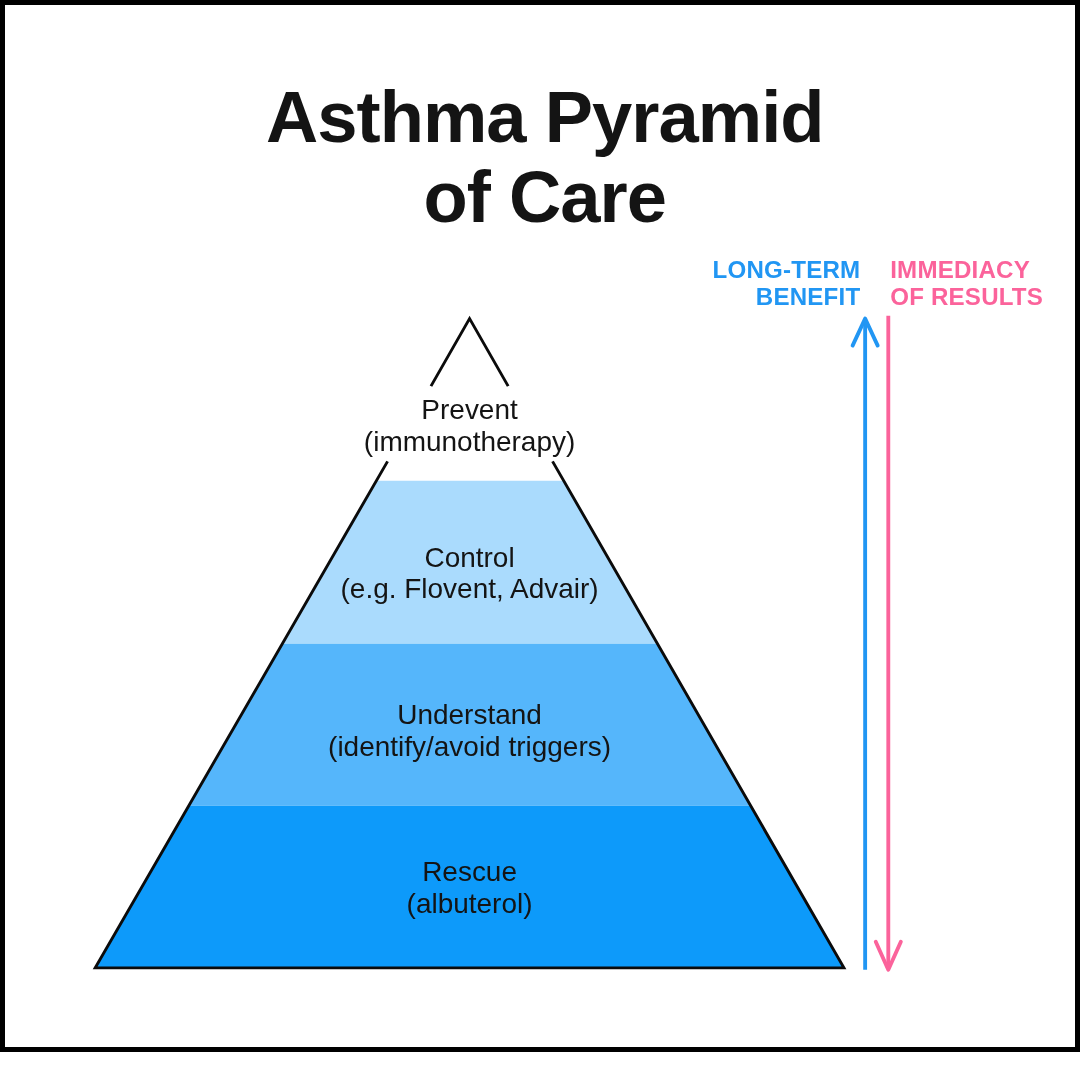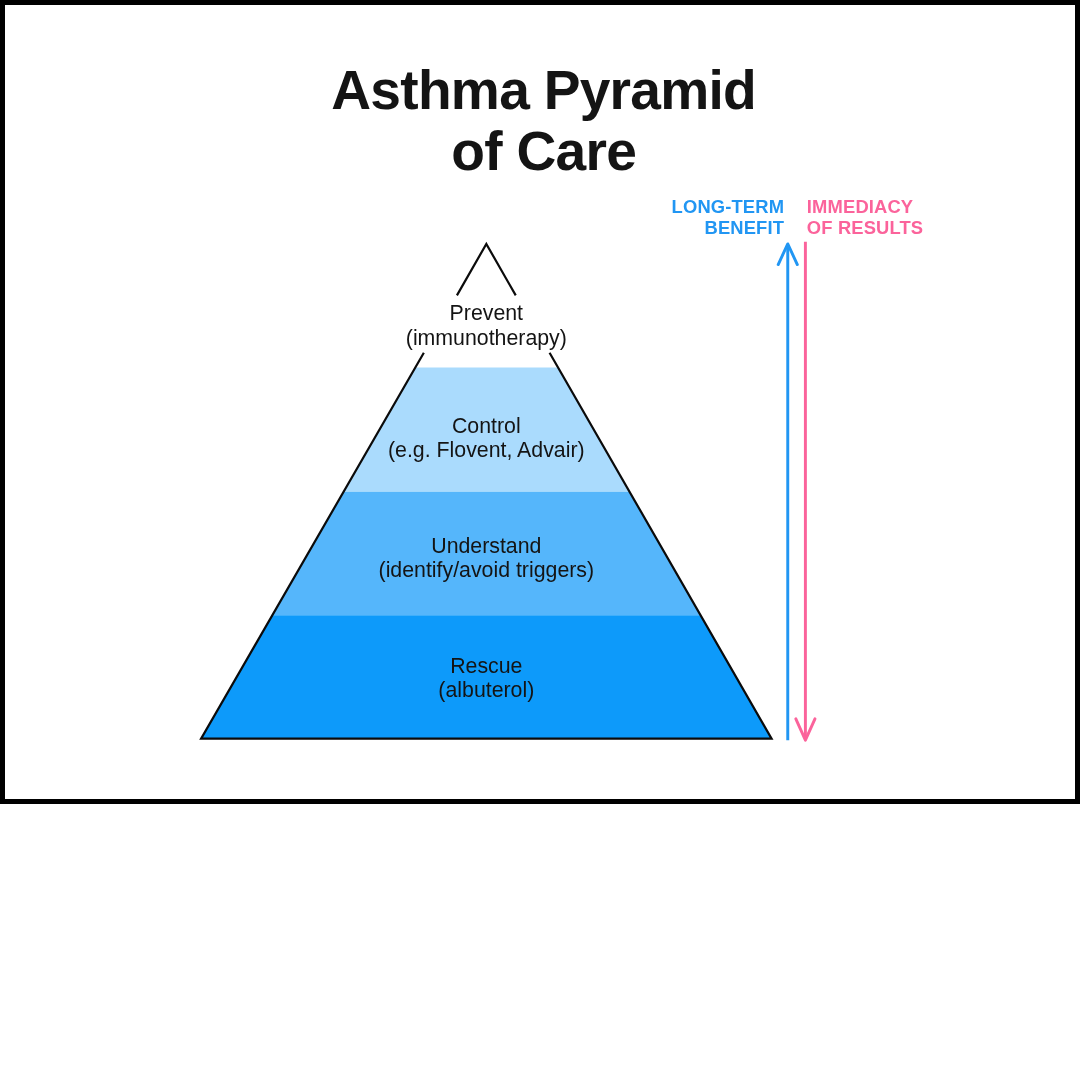--- a/index.html
+++ b/index.html
@@ -8,21 +8,21 @@
     width: 1080px;
     height: 1080px;
     background: #ffffff;
     font-family: "Liberation Sans", "DejaVu Sans", sans-serif;
     overflow: hidden;
   }
   .frame {
     position: absolute;
     inset: 0;
     width: 1080px;
-    height: 804px;
+    height: 1052px;
     border: 5px solid #000000;
     box-sizing: border-box;
     background: #ffffff;
   }
   svg.diagram {
     position: absolute;
     inset: 0;
     width: 100%;
     height: 100%;
     display: block;

